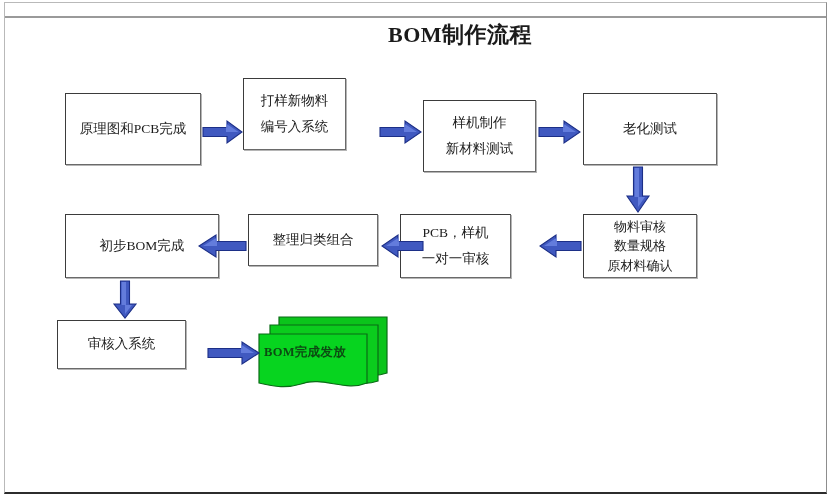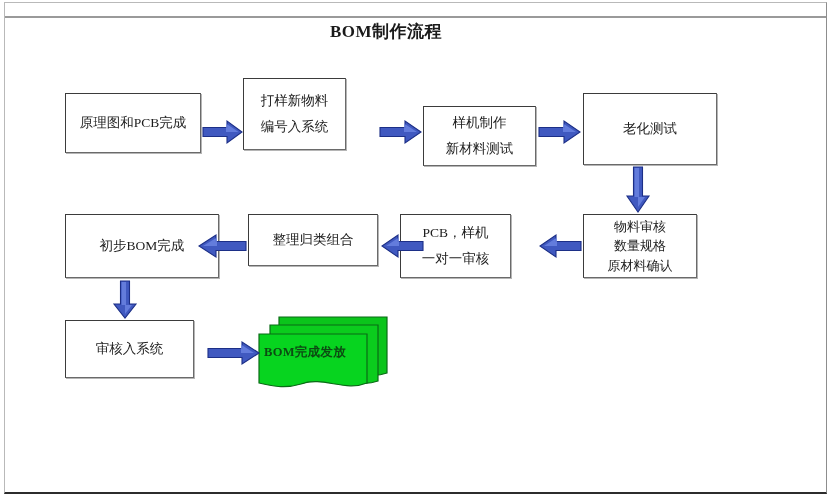--- a/index.html
+++ b/index.html
@@ -44,22 +44,22 @@
     left: 0;
     top: 0;
     width: 831px;
     height: 500px;
   }
   .title {
     position: absolute;
     left: 330px;
     top: 20px;
     width: 260px;
-    text-align: left;
-    font-size: 17px;
+    text-align: center;
+    font-size: 22px;
     font-weight: bold;
     color: #1a1a1a;
     letter-spacing: 0.5px;
     white-space: nowrap;
   }
   .node {
     position: absolute;
     box-sizing: border-box;
     background: #ffffff;
     border: 1px solid #3b3b3b;
@@ -101,30 +101,30 @@
 
 <div id="page">
 
   <div id="outer-frame"></div>
   <div id="top-strip-rule"></div>
 
   <div id="canvas">
 
     <div class="title">BOM制作流程</div>
 
-    <div class="node" style="left:65px; top:93px; width:136px; height:60px;">
+    <div class="node" style="left:65px; top:93px; width:136px; height:72px;">
       <span class="ln">原理图和PCB完成</span>
     </div>
 
     <div class="node two-line" style="left:243px; top:78px; width:103px; height:72px;">
       <span class="ln">打样新物料</span>
       <span class="ln">编号入系统</span>
     </div>
 
-    <div class="node two-line" style="left:423px; top:106px; width:113px; height:60px;">
+    <div class="node two-line" style="left:423px; top:100px; width:113px; height:72px;">
       <span class="ln">样机制作</span>
       <span class="ln">新材料测试</span>
     </div>
 
     <div class="node" style="left:583px; top:93px; width:134px; height:72px;">
       <span class="ln">老化测试</span>
     </div>
 
     <div class="node three-line" style="left:583px; top:214px; width:114px; height:64px;">
       <span class="ln">物料审核</span>
@@ -138,21 +138,21 @@
     </div>
 
     <div class="node" style="left:248px; top:214px; width:130px; height:52px;">
       <span class="ln">整理归类组合</span>
     </div>
 
     <div class="node" style="left:65px; top:214px; width:154px; height:64px;">
       <span class="ln">初步BOM完成</span>
     </div>
 
-    <div class="node" style="left:65px; top:320px; width:129px; height:58px;">
+    <div class="node" style="left:57px; top:320px; width:129px; height:49px;">
       <span class="ln">审核入系统</span>
     </div>
 
     <div class="doc-stack" style="left:253px; top:313px; width:138px; height:80px;text-align:center;">
       <svg width="138" height="80" viewBox="0 0 138 80">
 
         <path d="M26,4 L134,4 L134,60 C112,68 90,52 68,60 C52,65 38,62 26,60 Z" fill="#0bc41b" stroke="#0a6b16" stroke-width="1.2"></path>
 
         <path d="M17,12 L125,12 L125,68 C103,76 81,60 59,68 C43,73 29,70 17,68 Z" fill="#0bcc1d" stroke="#0a6b16" stroke-width="1.2"></path>
 

